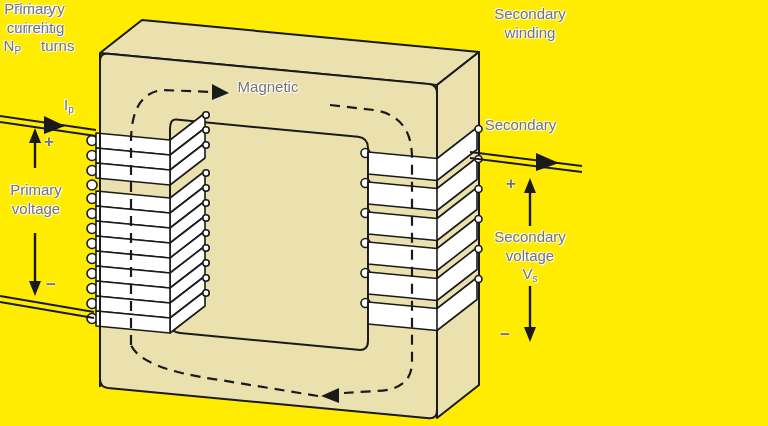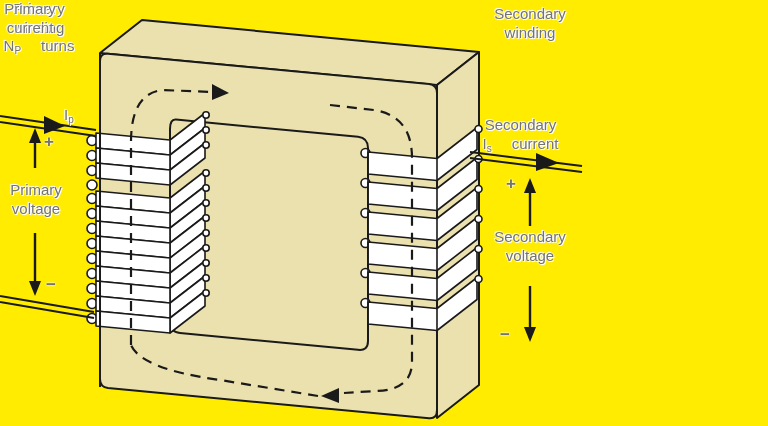--- a/index.html
+++ b/index.html
@@ -167,44 +167,45 @@
   <div class="lbl" style="left:0;top:3;width:78px">
     <div>Primary</div>
     <div>winding</div>
     <div><span>N</span><sub>P</sub><span class="suffix">turns</span></div>
   </div>
 
   <div class="lbl" style="left:0;top:81;width:60px">
     <div>Primary</div>
     <div>current</div>
   </div>
-  <div class="lbl" style="left:64px;top:106px">
+  <div class="lbl" style="left:64px;top:96px">
     <span>I</span><sub>p</sub>
   </div>
 
   <div class="sign" style="left:44px;top:132px">+</div>
   <div class="lbl" style="left:0;top:181px;width:72px">
     <div>Primary</div>
     <div>voltage</div>
   </div>
   <div class="sign" style="left:46px;top:275px">−</div>
 
   <div class="lbl" style="left:206px;top:78px;width:124px">
+    <div>Magnetic</div>
   </div>
 
   <div class="lbl" style="left:470px;top:5px;width:120px">
     <div>Secondary</div>
     <div>winding</div>
   </div>
 
   <div class="lbl" style="left:458px;top:116px;width:125px">
     <div>Secondary</div>
-    <div><span>I</span><sub>s</sub><span class="suffix">current</span></div>
   </div>
 
   <div class="sign" style="left:506px;top:174px">+</div>
   <div class="lbl" style="left:468px;top:228px;width:124px">
     <div>Secondary</div>
     <div>voltage</div>
+    <div><span>V</span><sub>s</sub></div>
   </div>
   <div class="sign" style="left:500px;top:325px">−</div>
 
 </div>
 
 </body></html>

